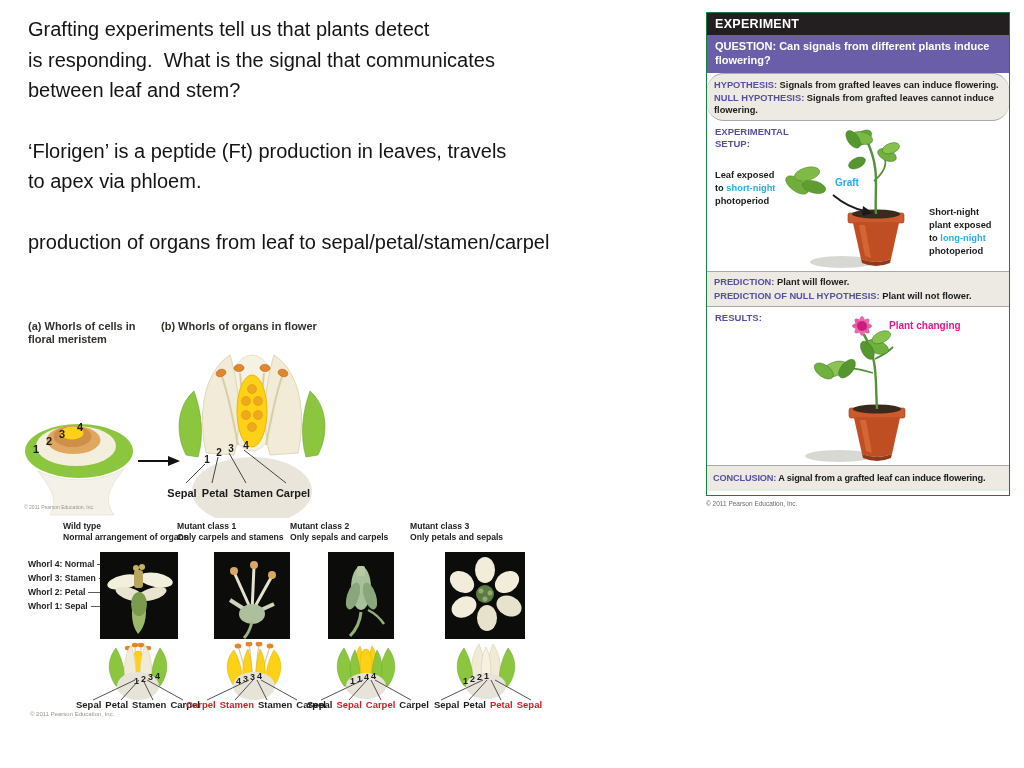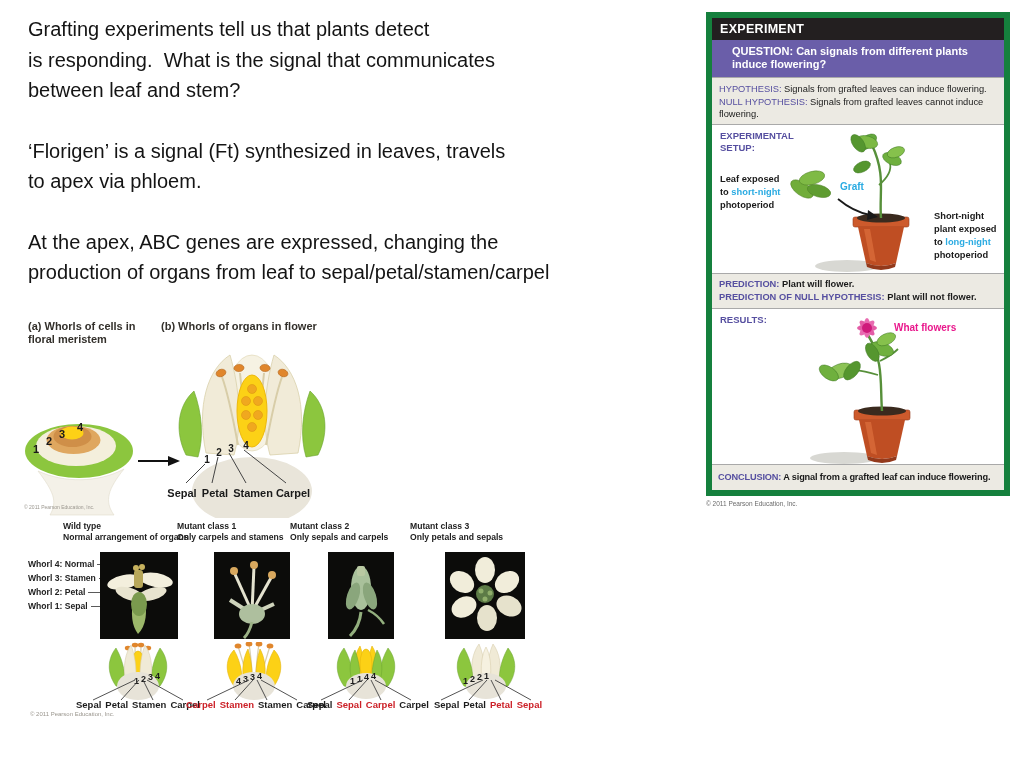--- a/index.html
+++ b/index.html
@@ -20,29 +20,29 @@
   .wl-row{display:flex;align-items:center;font-size:8.6px;font-weight:bold;color:#222;}
   .wl-line{flex:1;height:1px;background:#5a5a5a;margin-left:3px;}
   .nums span{display:inline-block;font-size:9px;font-weight:bold;margin-right:2px;color:#1c1c1c;}
   .nums span:nth-child(1){transform:translateY(4px);}
   .nums span:nth-child(2){transform:translateY(1.5px);}
   .nums span:nth-child(4){transform:translateY(-1.5px);}
   .organ-row{font-size:9.5px;font-weight:bold;text-align:center;white-space:nowrap;color:#1c1c1c;}
   .organ-row span{margin:0 2px;}
   .red{color:#cc2128;}
   
-  .exp-panel{left:706px;top:12px;width:304px;height:484px;border:6px solid #15803d;
+  .exp-panel{left:706px;top:12px;width:304px;height:484px;border:1px solid #15803d;
              background:#fff;box-sizing:border-box;display:flex;flex-direction:column;}
   .exp-header{height:22px;background:#231f20;color:#fff;font-weight:bold;font-size:12.5px;
               padding:4px 0 0 8px;box-sizing:border-box;letter-spacing:.3px;}
   .exp-question{height:38px;background:#6a5ea9;color:#fff;font-weight:bold;font-size:11px;
-                line-height:13.5px;padding:5px 20px;box-sizing:border-box;}
-  .exp-hypo{height:48px;background:#eceae3;font-size:9.3px;font-weight:normal;line-height:12.5px;
+                line-height:13.5px;padding:5px 8px;box-sizing:border-box;}
+  .exp-hypo{height:48px;background:#eceae3;font-size:9.3px;font-weight:bold;line-height:12.5px;
             padding:5px 7px;border-top:1px solid #a9a9a9;border-bottom:1px solid #a9a9a9;
-            box-sizing:border-box;color:#1a1a1a;}
+            box-sizing:border-box;color:#1a1a1a;border-radius:17px;}
   .exp-setup{height:150px;position:relative;background:#fff;}
   .exp-pred{height:36px;background:#eceae3;border-top:1px solid #a9a9a9;border-bottom:1px solid #a9a9a9;
             font-size:9.3px;font-weight:bold;line-height:13.5px;padding:4px 7px;box-sizing:border-box;color:#1a1a1a;}
   .exp-results{height:158px;position:relative;background:#fff;}
   .exp-concl{height:26px;background:#eceae3;border-top:1px solid #a9a9a9;font-size:9.2px;font-weight:bold;
              padding:7px 6px 12px;box-sizing:border-box;white-space:nowrap;letter-spacing:-0.15px;color:#1a1a1a;}
   .lbl-purple{color:#564fa0;}
   .txt-blue{color:#2aabe2;}
   .magenta{color:#e9188c;font-weight:bold;font-size:10px;}
   .setup-caption{font-size:9.3px;font-weight:bold;line-height:13px;color:#1a1a1a;}
@@ -52,25 +52,24 @@
 
 <div id="slide">
 
   <div class="abs main-text">
     <div class="para">
       <div class="tline">Grafting experiments tell us that plants detect</div>
       <div class="tline">is responding.  What is the signal that communicates</div>
       <div class="tline">between leaf and stem?</div>
     </div>
     <div class="para">
-      <div class="tline">‘Florigen’ is a signal (Ft) synthesized in leaves, travels</div>
+      <div class="tline">‘Florigen’ is a peptide (Ft) production in leaves, travels</div>
       <div class="tline">to apex via phloem.</div>
     </div>
     <div class="para">
-      <div class="tline">At the apex, ABC genes are expressed, changing the</div>
       <div class="tline">production of organs from leaf to sepal/petal/stamen/carpel</div>
     </div>
   </div>
 
   <div class="abs figcap" style="left:28px;top:320px;width:120px;">
     <div>(a) Whorls of cells in</div>
     <div>floral meristem</div>
   </div>
   <div class="abs figcap" style="left:161px;top:320px;width:200px;">(b) Whorls of organs in flower</div>
 
@@ -407,21 +406,21 @@
           <g transform="translate(155,19)">
             <ellipse rx="10" ry="3.5" fill="#e35ca6" transform="rotate(0)"></ellipse>
             <ellipse rx="10" ry="3.5" fill="#e35ca6" transform="rotate(45)"></ellipse>
             <ellipse rx="10" ry="3.5" fill="#e86bb0" transform="rotate(90)"></ellipse>
             <ellipse rx="10" ry="3.5" fill="#e86bb0" transform="rotate(135)"></ellipse>
             <circle r="5" fill="#cf1b7b"></circle>
           </g>
         </g>
       </svg>
       <div class="abs lbl-purple" style="left:8px;top:5px;font-size:9.5px;font-weight:bold;">RESULTS:</div>
-      <div class="abs magenta" style="left:182px;top:13px;">What flowers</div>
+      <div class="abs magenta" style="left:182px;top:13px;">Plant changing</div>
     </div>
 
     <div class="exp-concl">
       <span class="lbl-purple">CONCLUSION:</span><span> A signal from a grafted leaf can induce flowering.</span>
     </div>
   </div>
   <div class="abs copyright" style="left:706px;top:500px;font-size:6.5px;color:#6b6b6b;">© 2011 Pearson Education, Inc.</div>
 
 </div>
 

